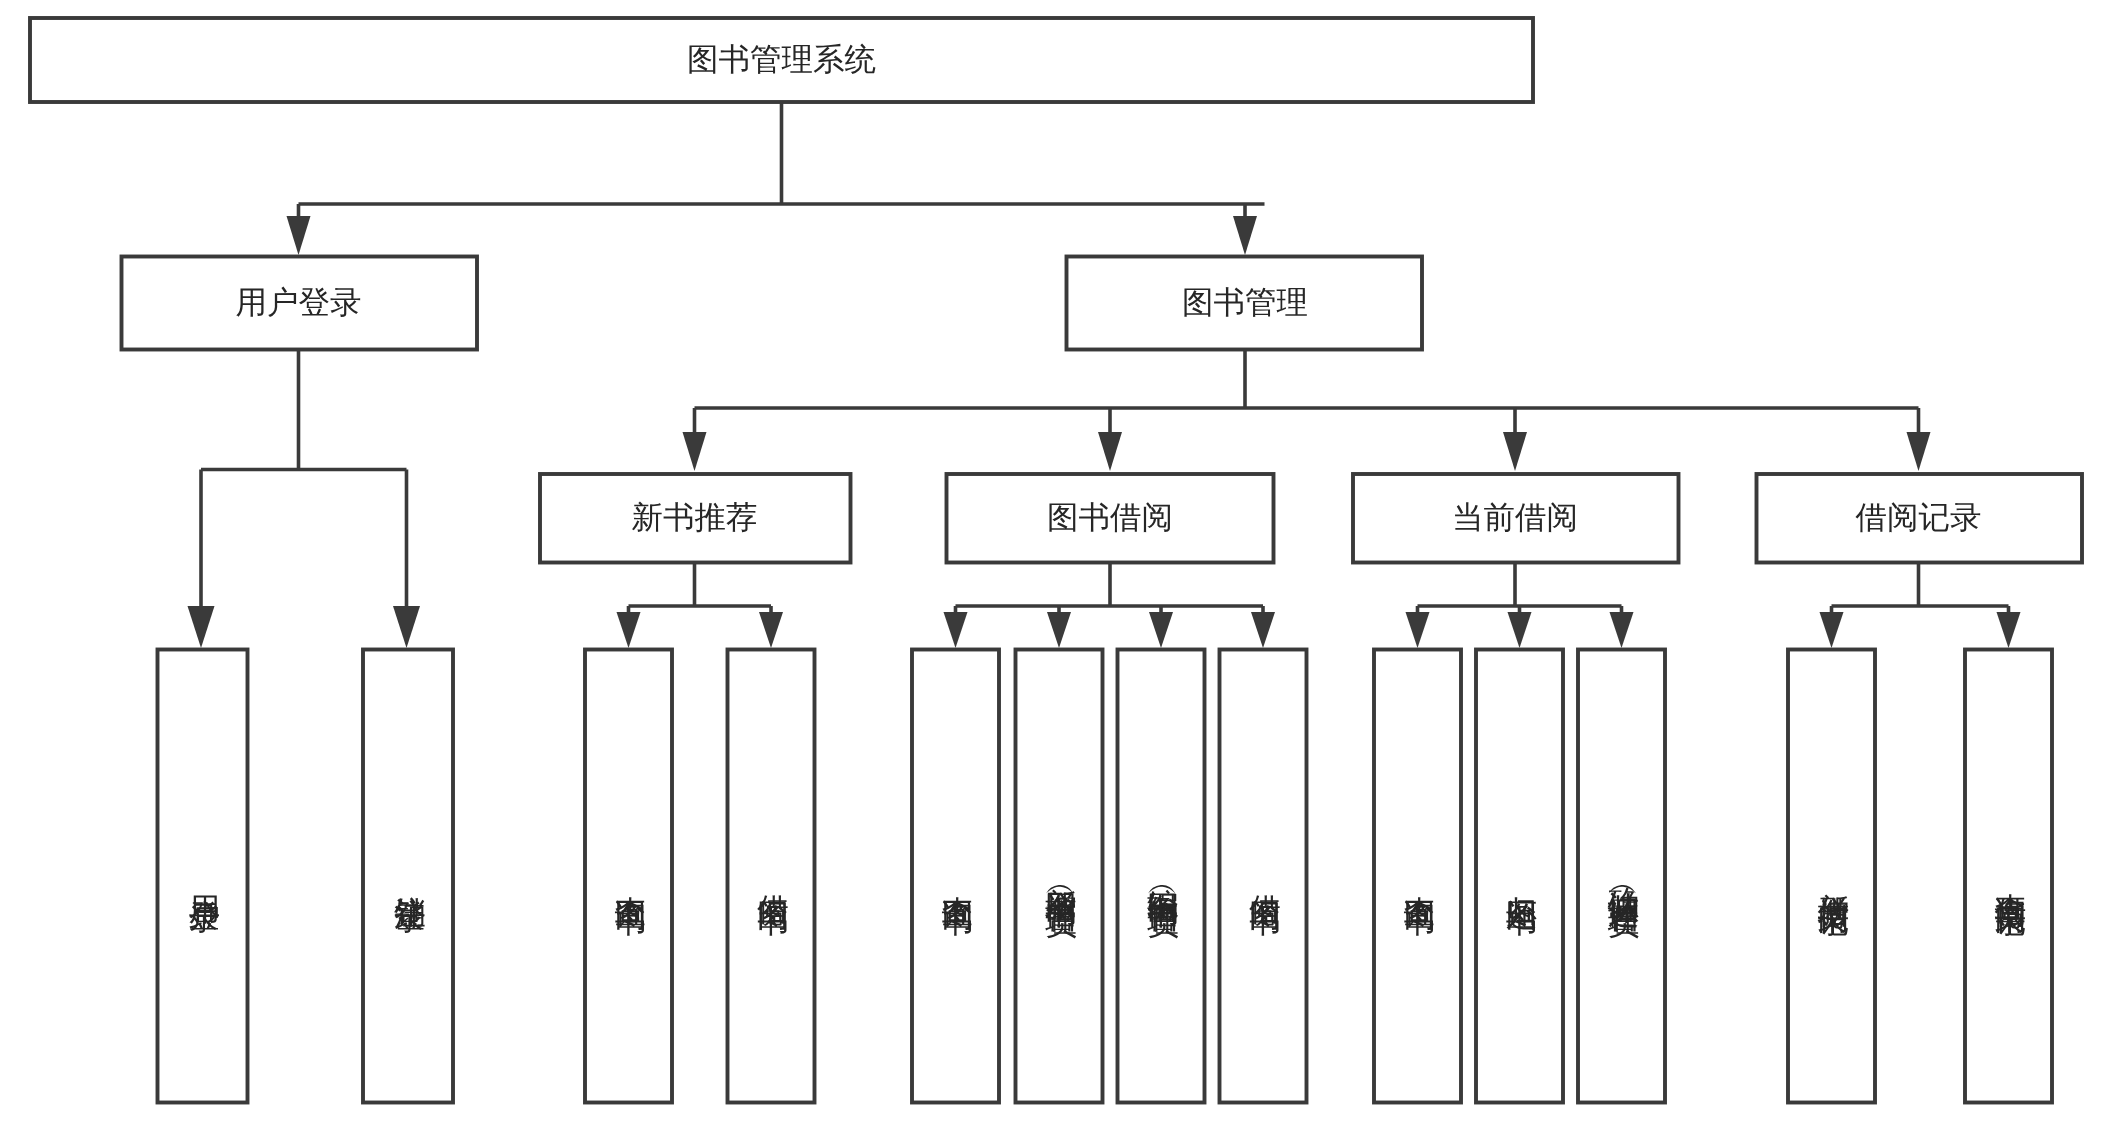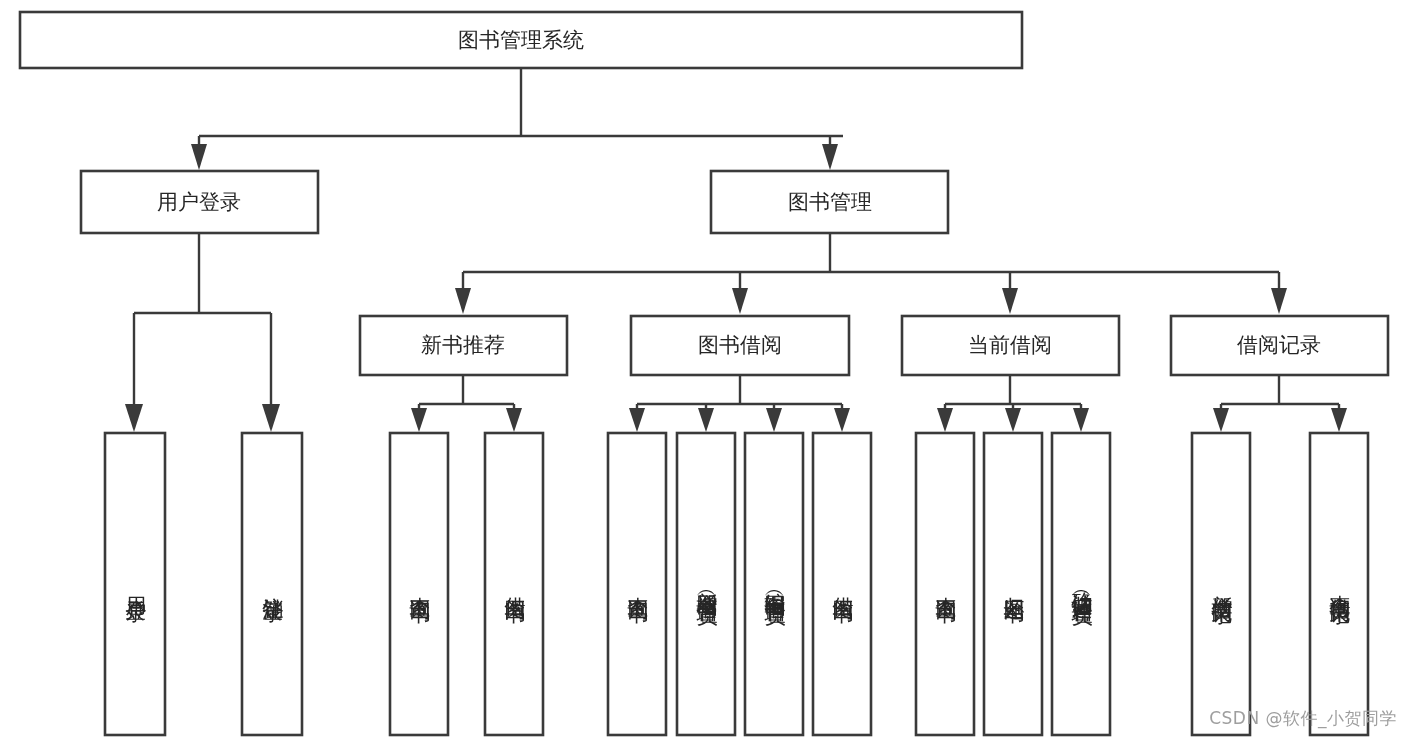--- a/index.html
+++ b/index.html
@@ -247,15 +247,14 @@
       <text class="node-label-vertical" x="1221" y="584">新增借阅记录</text>
     </g>
 
     <g>
       <rect class="node-box" x="1310" y="433" width="58" height="302"></rect>
       <text class="node-label-vertical" x="1339" y="584">查询借阅记录</text>
     </g>
 
   </svg>
 
-  <div class="watermark-text">CSDN @软件_小贺同学</div>
 
 </div>
 
 </body></html>

